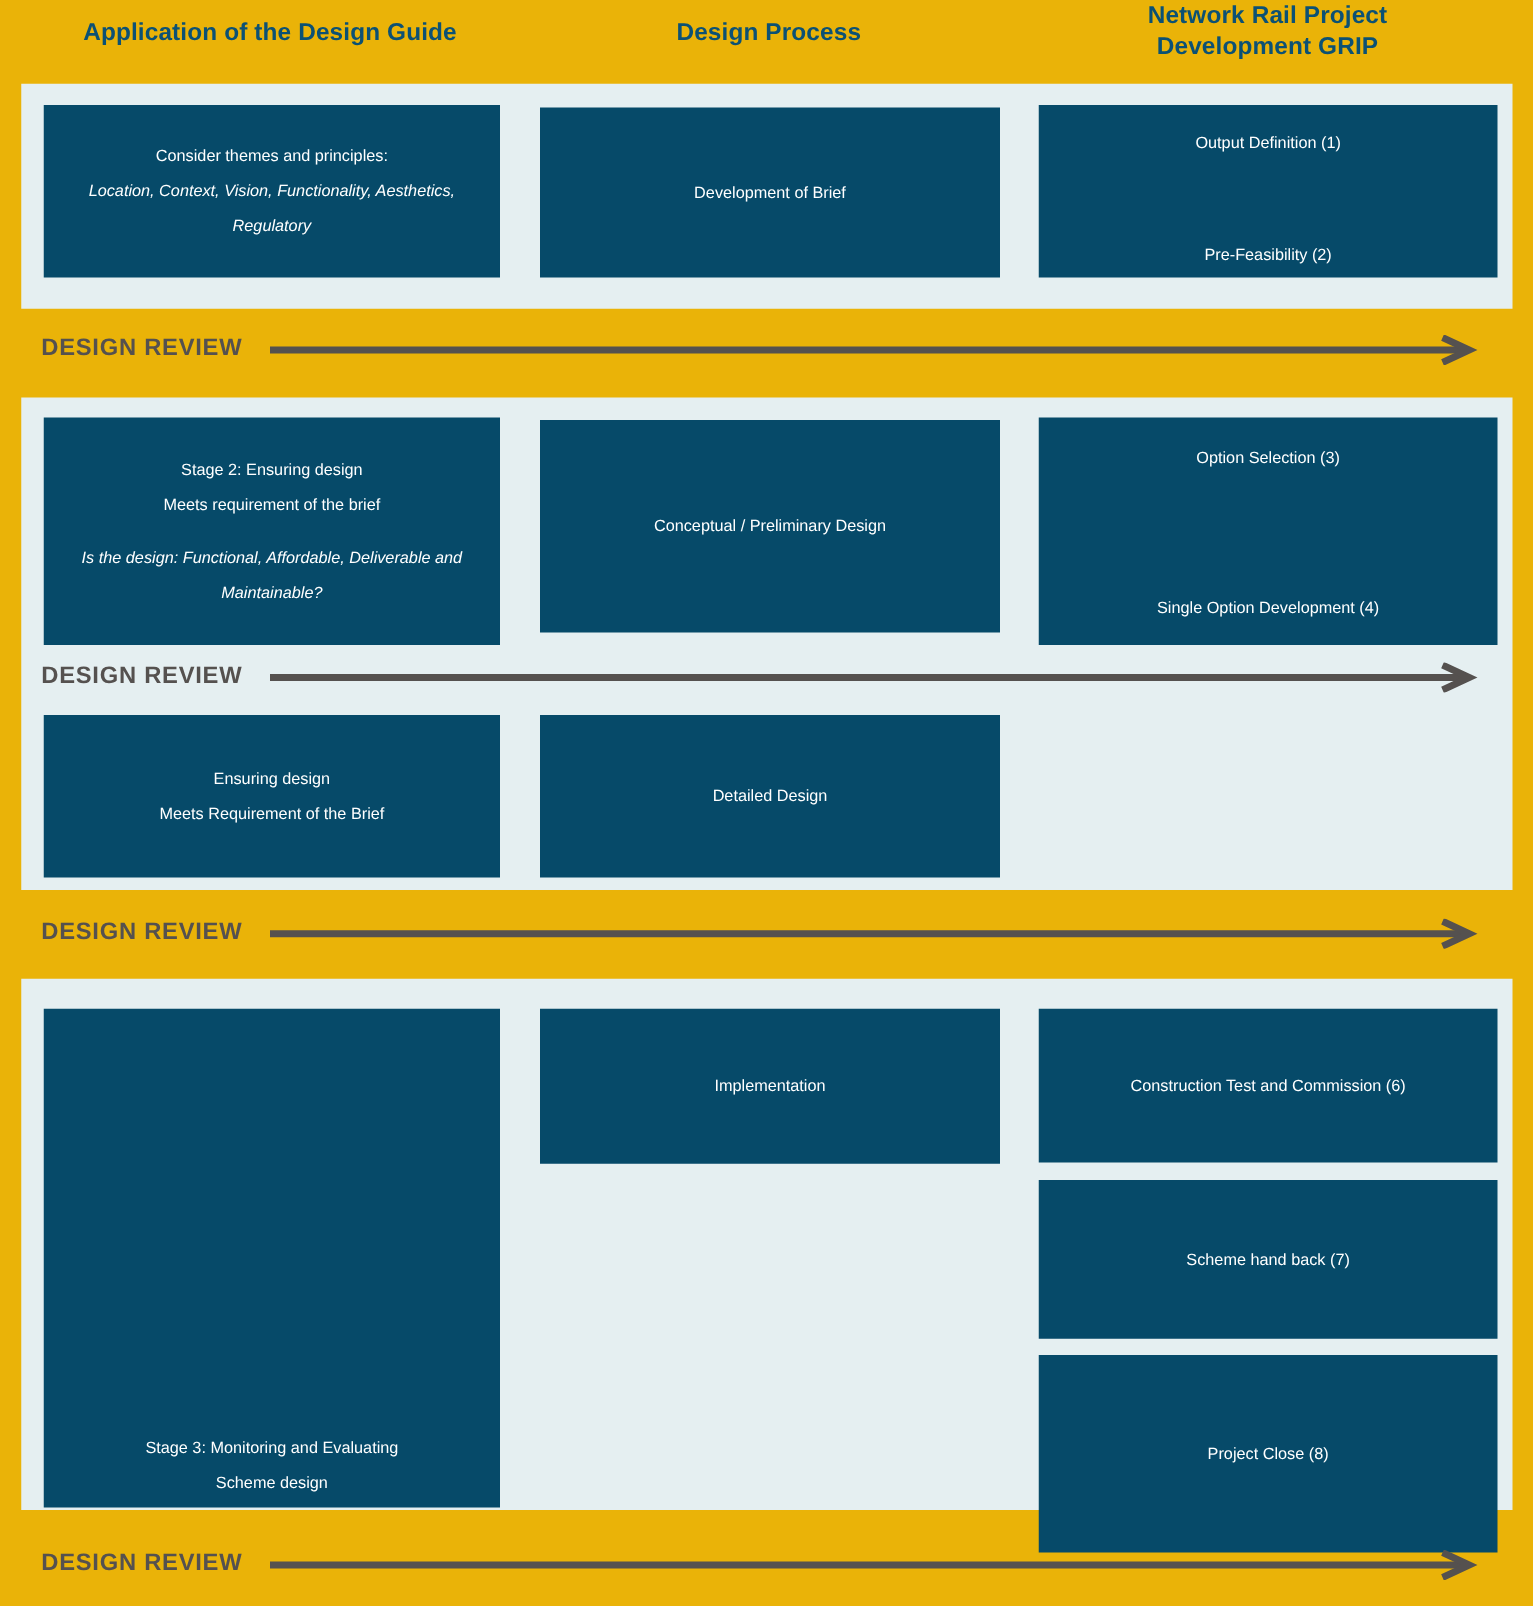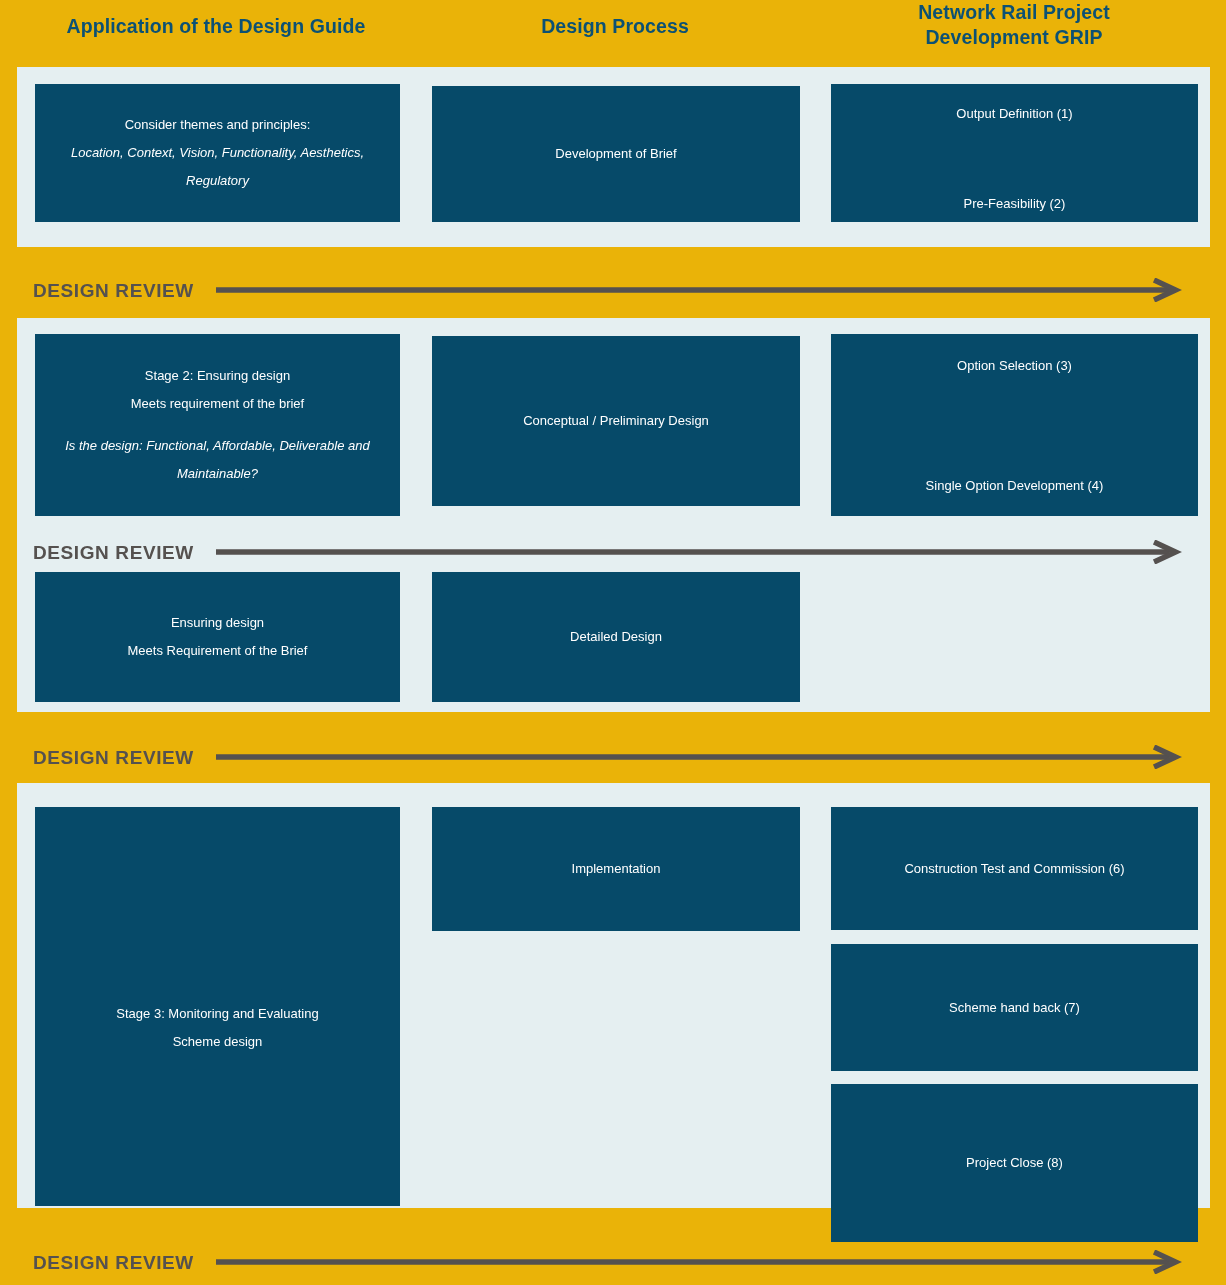--- a/index.html
+++ b/index.html
@@ -56,21 +56,21 @@
     justify-content: center;
     text-align: center;
     font-size: 13px;
     line-height: 28px;
     box-sizing: border-box;
     padding: 6px 10px;
   }
   .box .inner { width: 100%; }
   .box .italic { font-style: italic; }
   .box .spacer { display: block; height: 14px; }
-  .box.top-align { align-items: center; }
+  .box.top-align { align-items: flex-end; }
 
   
   .c1 { left: 35px;  width: 365px; }
   .c2 { left: 432px; width: 368px; }
   .c3 { left: 831px; width: 367px; }
 
   
   #box-r1c1 { top: 84px;  height: 138px; }
   #box-r1c2 { top: 86px;  height: 136px; }
   #box-r1c3 { top: 84px;  height: 138px; }
@@ -100,21 +100,21 @@
     text-align: center;
   }
 
   
   .review-row {
     position: absolute;
     left: 0;
     width: 1226px;
     height: 34px;
     display: flex;
-    align-items: flex-end;
+    align-items: flex-start;
   }
   #review-1 { top: 268px; }
   #review-2 { top: 530px; }
   #review-3 { top: 735px; }
   #review-4 { top: 1240px; }
 
   .review-label {
     color: #55514f;
     font-weight: bold;
     font-size: 19px;

